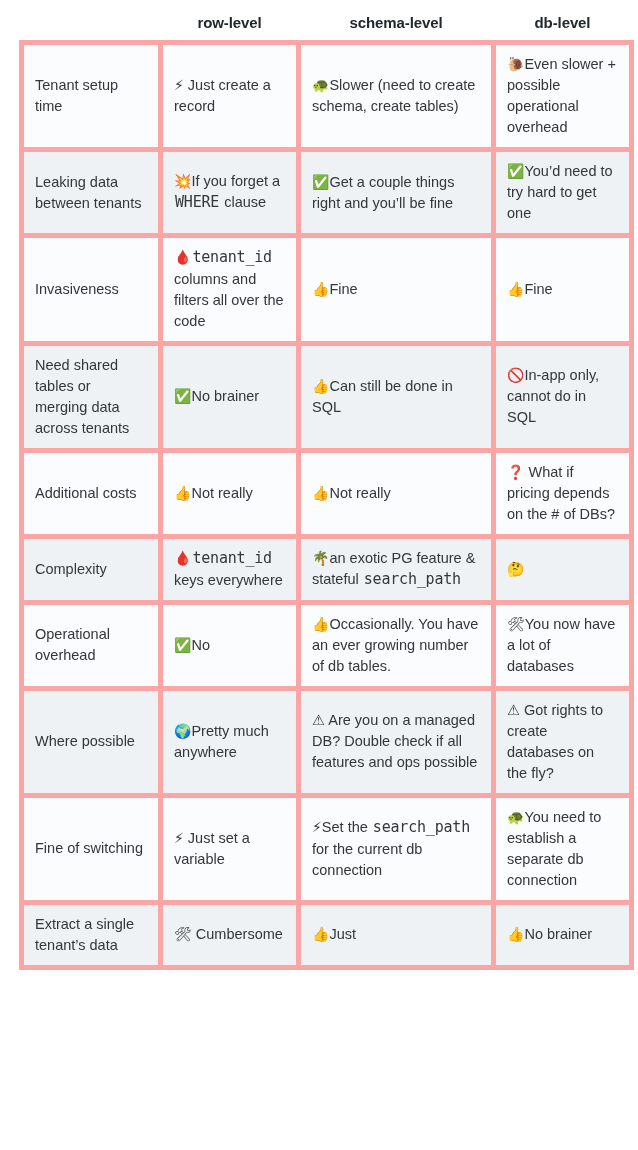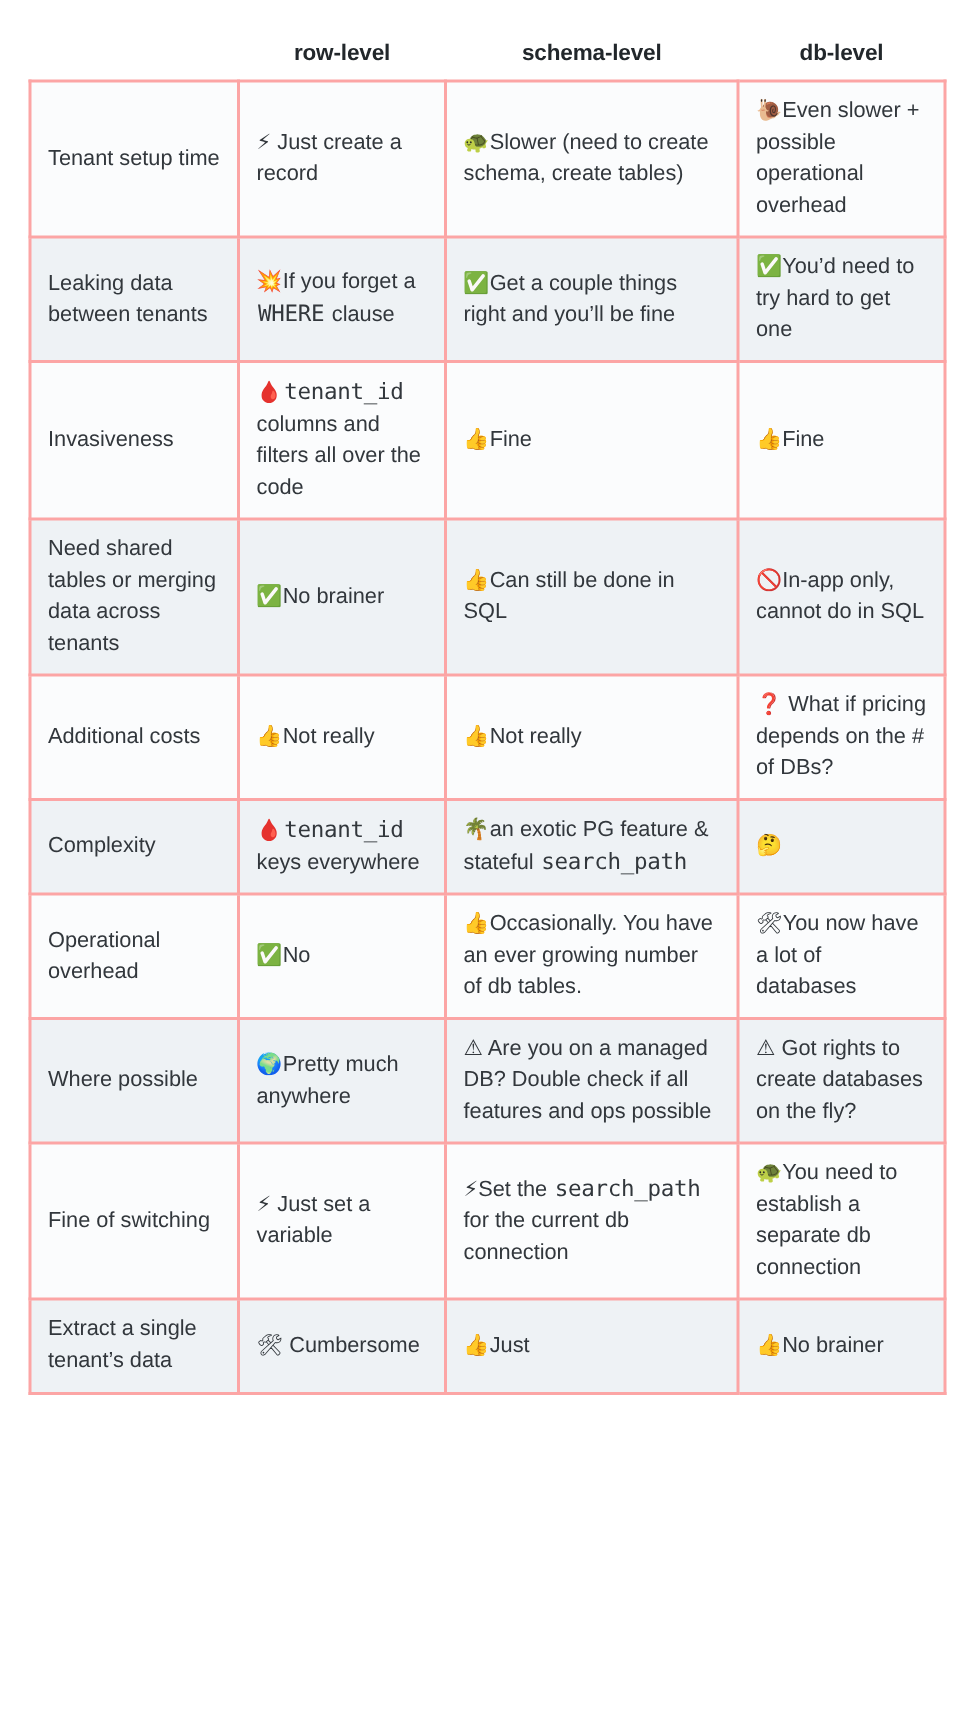--- a/index.html
+++ b/index.html
@@ -12,21 +12,20 @@
     height: 1150px;
     font-family: "Liberation Sans", "DejaVu Sans", sans-serif;
     color: #2f3337;
     overflow: hidden;
   }
   #wrap {
     width: 638px;
     height: 944px;
     box-sizing: border-box;
     padding: 8px;
-    margin-top: 13px;
   }
   table.cmp {
     border-collapse: collapse;
     width: 610px;
     margin: 0 0 0 11px;
     table-layout: fixed;
     font-size: 14.5px;
   }
   table.cmp col.c0 { width: 139px; }
   table.cmp col.c1 { width: 138px; }
@@ -42,21 +41,21 @@
     padding: 6px 4px 9px 4px;
     text-align: center;
     vertical-align: bottom;
     letter-spacing: -0.1px;
   }
   table.cmp thead th.rowhead-blank {
     background: #ffffff;
   }
 
   table.cmp tbody td {
-    border: 2px solid #fca5a5;
+    border: 5px solid #fca5a5;
     padding: 9px 11px;
     vertical-align: middle;
     line-height: 1.45;
     color: #32373c;
   }
   table.cmp tbody tr:nth-child(odd) td { background: #fbfcfd; }
   table.cmp tbody tr:nth-child(even) td { background: #eef2f5; }
 
   td.rowlabel {
     color: #32373c;

